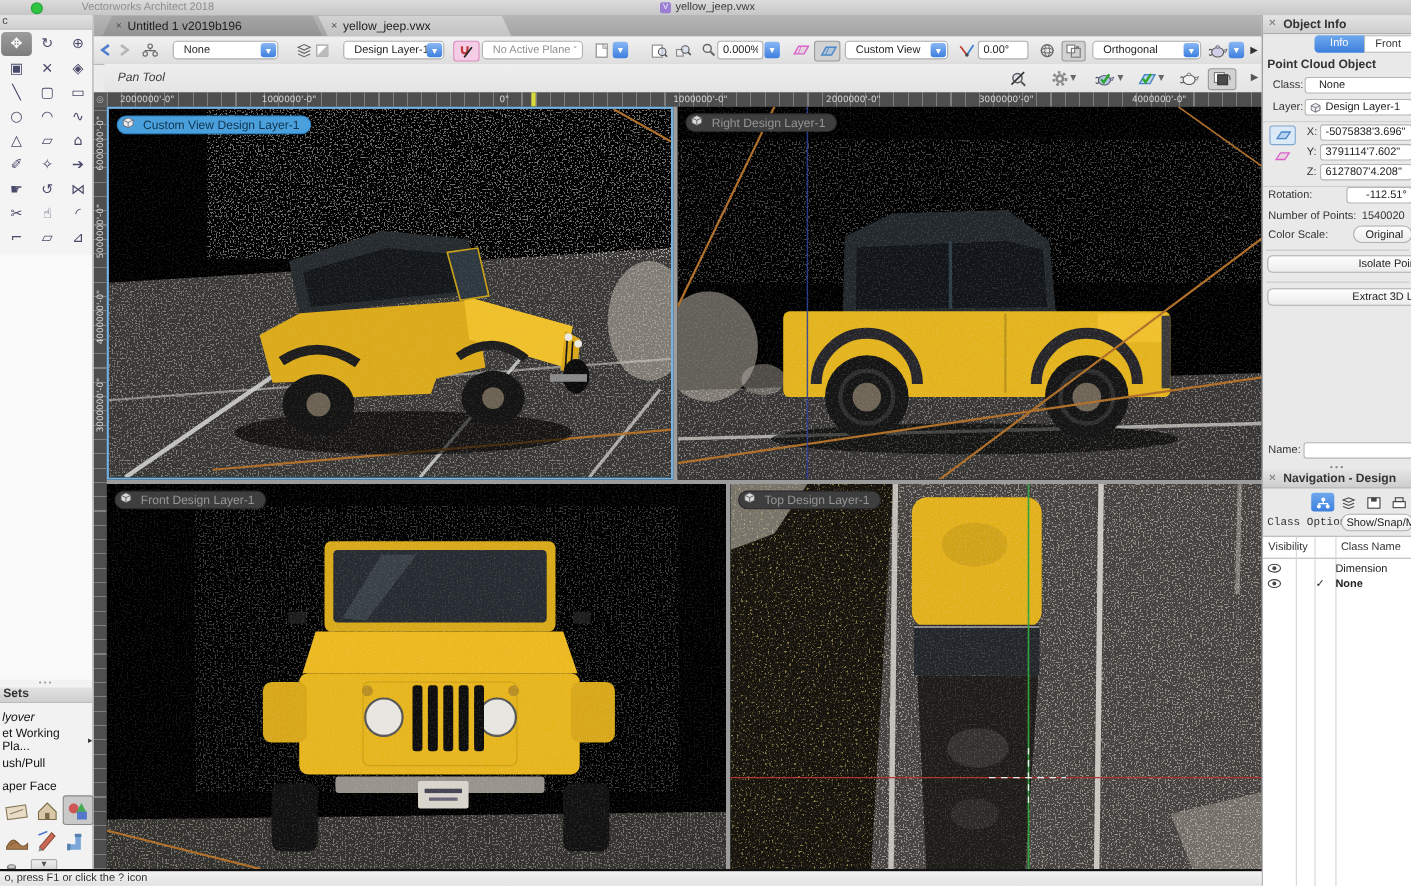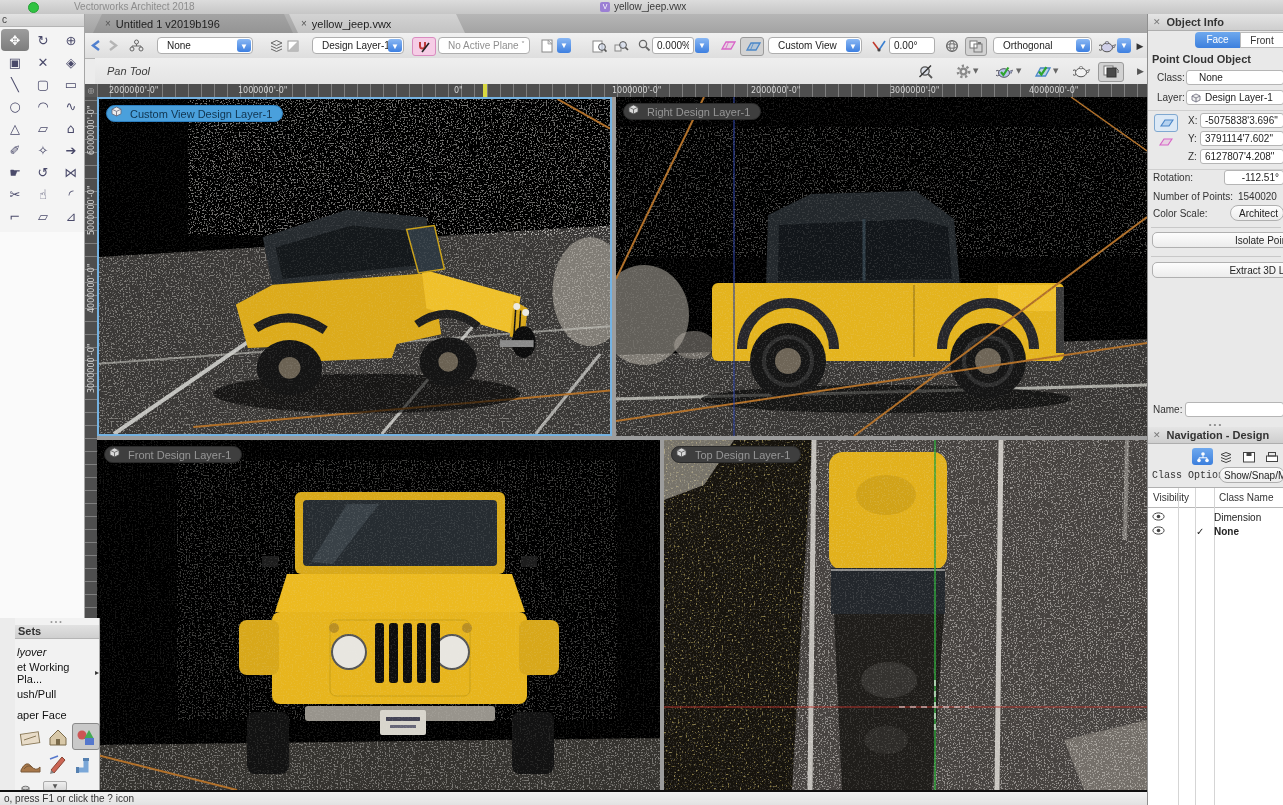--- a/index.html
+++ b/index.html
@@ -77,21 +77,21 @@
   .navrow{position:absolute;left:0;width:136px;height:13px;font-size:10px;display:flex;align-items:center;}
   .colline{position:absolute;top:0;bottom:0;width:1px;background:#d5d5d5;}
   
   #leftpal{left:0;top:14px;width:85px;height:218px;background:#f4f4f4;border-right:1px solid #a6a6a6;box-sizing:border-box;}
   #leftpalhead{left:0;top:0;width:84px;height:13px;background:linear-gradient(#e2e2e2,#cfcfcf);border-bottom:1px solid #b5b5b5;
     font-size:10px;padding-left:2px;box-sizing:border-box;color:#444;}
   #toolgrid{position:absolute;left:1px;top:15px;display:grid;grid-template-columns:repeat(3,28px);grid-auto-rows:22px;}
   #toolgrid span{display:flex;align-items:center;justify-content:center;font-size:13px;color:#4a4a6a;font-family:"DejaVu Sans",sans-serif;}
   #toolgrid span.sel{background:linear-gradient(#9d9d9d,#7d7d7d);border-radius:4px;color:#fff;}
   #leftblank{left:0;top:232px;width:85px;height:386px;background:#fafafa;border-right:1px solid #a6a6a6;box-sizing:border-box;}
-  #setspal{left:15px;top:618px;width:85px;height:172px;background:#f2f2f2;border-right:1px solid #a6a6a6;box-sizing:border-box;}
+  #setspal{left:0;top:618px;width:85px;height:172px;background:#f2f2f2;border-right:1px solid #a6a6a6;box-sizing:border-box;}
   #setshandle{left:0;top:0;width:84px;text-align:center;font-size:7px;color:#999;letter-spacing:2px;}
   #setshead{left:0;top:7px;width:84px;height:14px;background:linear-gradient(#e2e2e2,#cfcfcf);border-bottom:1px solid #b5b5b5;
     font-size:11px;font-weight:bold;padding-left:3px;box-sizing:border-box;color:#333;}
   .setitem{position:absolute;left:0;width:84px;height:21px;font-size:11px;color:#111;display:flex;align-items:center;padding-left:2px;box-sizing:border-box;}
   .setitem .arr{margin-left:4px;font-size:8px;color:#333;}
   #setsgrid{position:absolute;left:1px;top:105px;display:grid;grid-template-columns:repeat(3,28px);grid-auto-rows:27px;}
   .seticon{display:flex;align-items:center;justify-content:center;}
   .seticon.sel{background:#c9c9c9;border:1px solid #8a8a8a;border-radius:3px;box-sizing:border-box;}
   #setsmore{left:28px;top:163px;width:22px;height:8px;background:linear-gradient(#efefef,#d8d8d8);border:1px solid #aaa;border-radius:2px;
     font-size:6px;line-height:7px;text-align:center;color:#555;}
@@ -530,21 +530,21 @@
     </div>
   </div>
 </div>
 
 <div id="rightpanel" class="abs">
 
   <div class="palhead" style="top:0;">
     <span class="palclose glyph">✕</span>
     <span>Object Info</span>
   </div>
-  <div class="oitab" style="left:47px;width:45px;background:linear-gradient(#6fa9ee,#3c7fdd);color:#fff;border-radius:4px 0 0 4px;top:18px;">Face</div>
+  <div class="oitab" style="left:47px;width:45px;background:linear-gradient(#6fa9ee,#3c7fdd);color:#fff;border-radius:4px 0 0 4px;top:18px;">Info</div>
   <div class="oitab" style="left:92px;width:44px;background:#fff;border:1px solid #bbb;box-sizing:border-box;color:#333;top:18px;">Front</div>
   <div class="lab" style="left:4px;top:39px;font-weight:bold;font-size:11px;">Point Cloud Object</div>
   <div class="lab" style="left:9px;top:58px;">Class:</div>
   <div class="wfield" style="left:38px;top:56px;width:98px;">
     <span style="padding-left:8px;">None</span>
     </div>
   <div class="lab" style="left:9px;top:78px;">Layer:</div>
   <div class="wfield" style="left:38px;top:76px;width:98px;gap:4px;">
     <svg width="10" height="10">
         <path d="M5,1 L9,3 L9,7 L5,9 L1,7 L1,3 Z" fill="#eee" stroke="#667" stroke-width=".8"></path>
@@ -577,21 +577,21 @@
     <span>6127807'4.208"</span>
     </div>
   <div class="lab" style="left:5px;top:158px;">Rotation:</div>
   <div class="wfield" style="left:76px;top:156px;width:60px;justify-content:flex-end;">
     <span>-112.51°</span>
     </div>
   <div class="lab" style="left:5px;top:177px;">Number of Points:</div>
   <div class="lab" style="left:90px;top:177px;">1540020</div>
   <div class="lab" style="left:5px;top:194px;">Color Scale:</div>
   <div class="wbtn" style="left:82px;top:191px;width:54px;justify-content:center;border-radius:8px;">
-    <span>Architect</span>
+    <span>Original</span>
     </div>
   <div class="sepline" style="top:213px;"></div>
   <div class="wbtn" style="left:4px;top:218px;width:140px;border-radius:5px;">
     <span>Isolate Point</span>
     </div>
   <div class="sepline" style="top:242px;"></div>
   <div class="wbtn" style="left:4px;top:248px;width:140px;border-radius:5px;">
     <span>Extract 3D Lo</span>
     </div>
   <div class="lab" style="left:5px;top:390px;">Name:</div>

